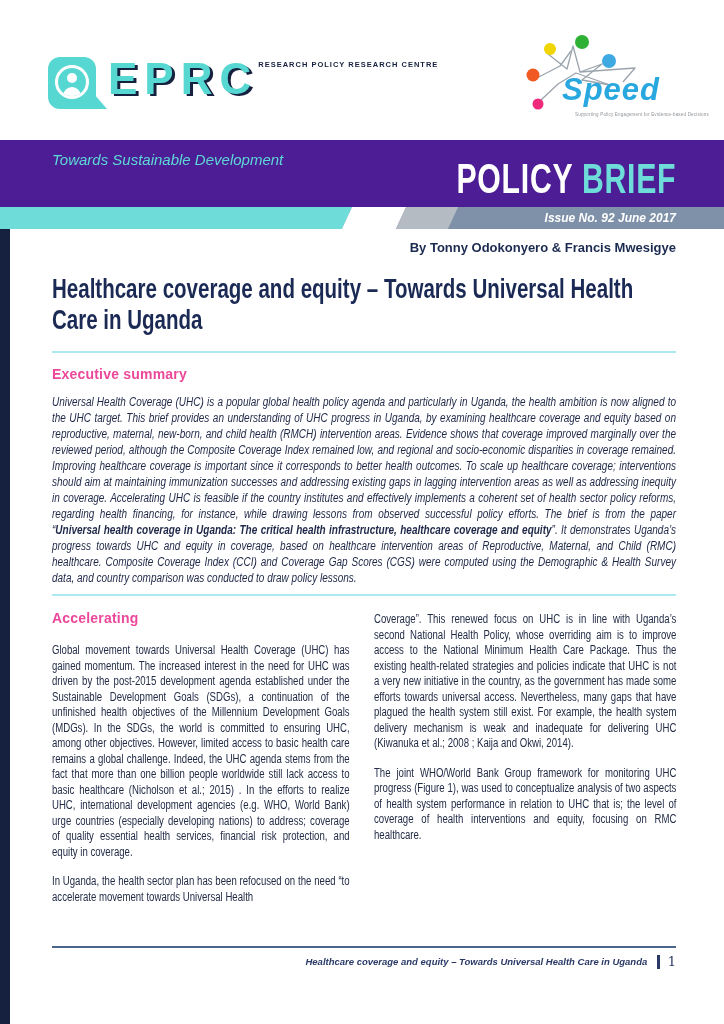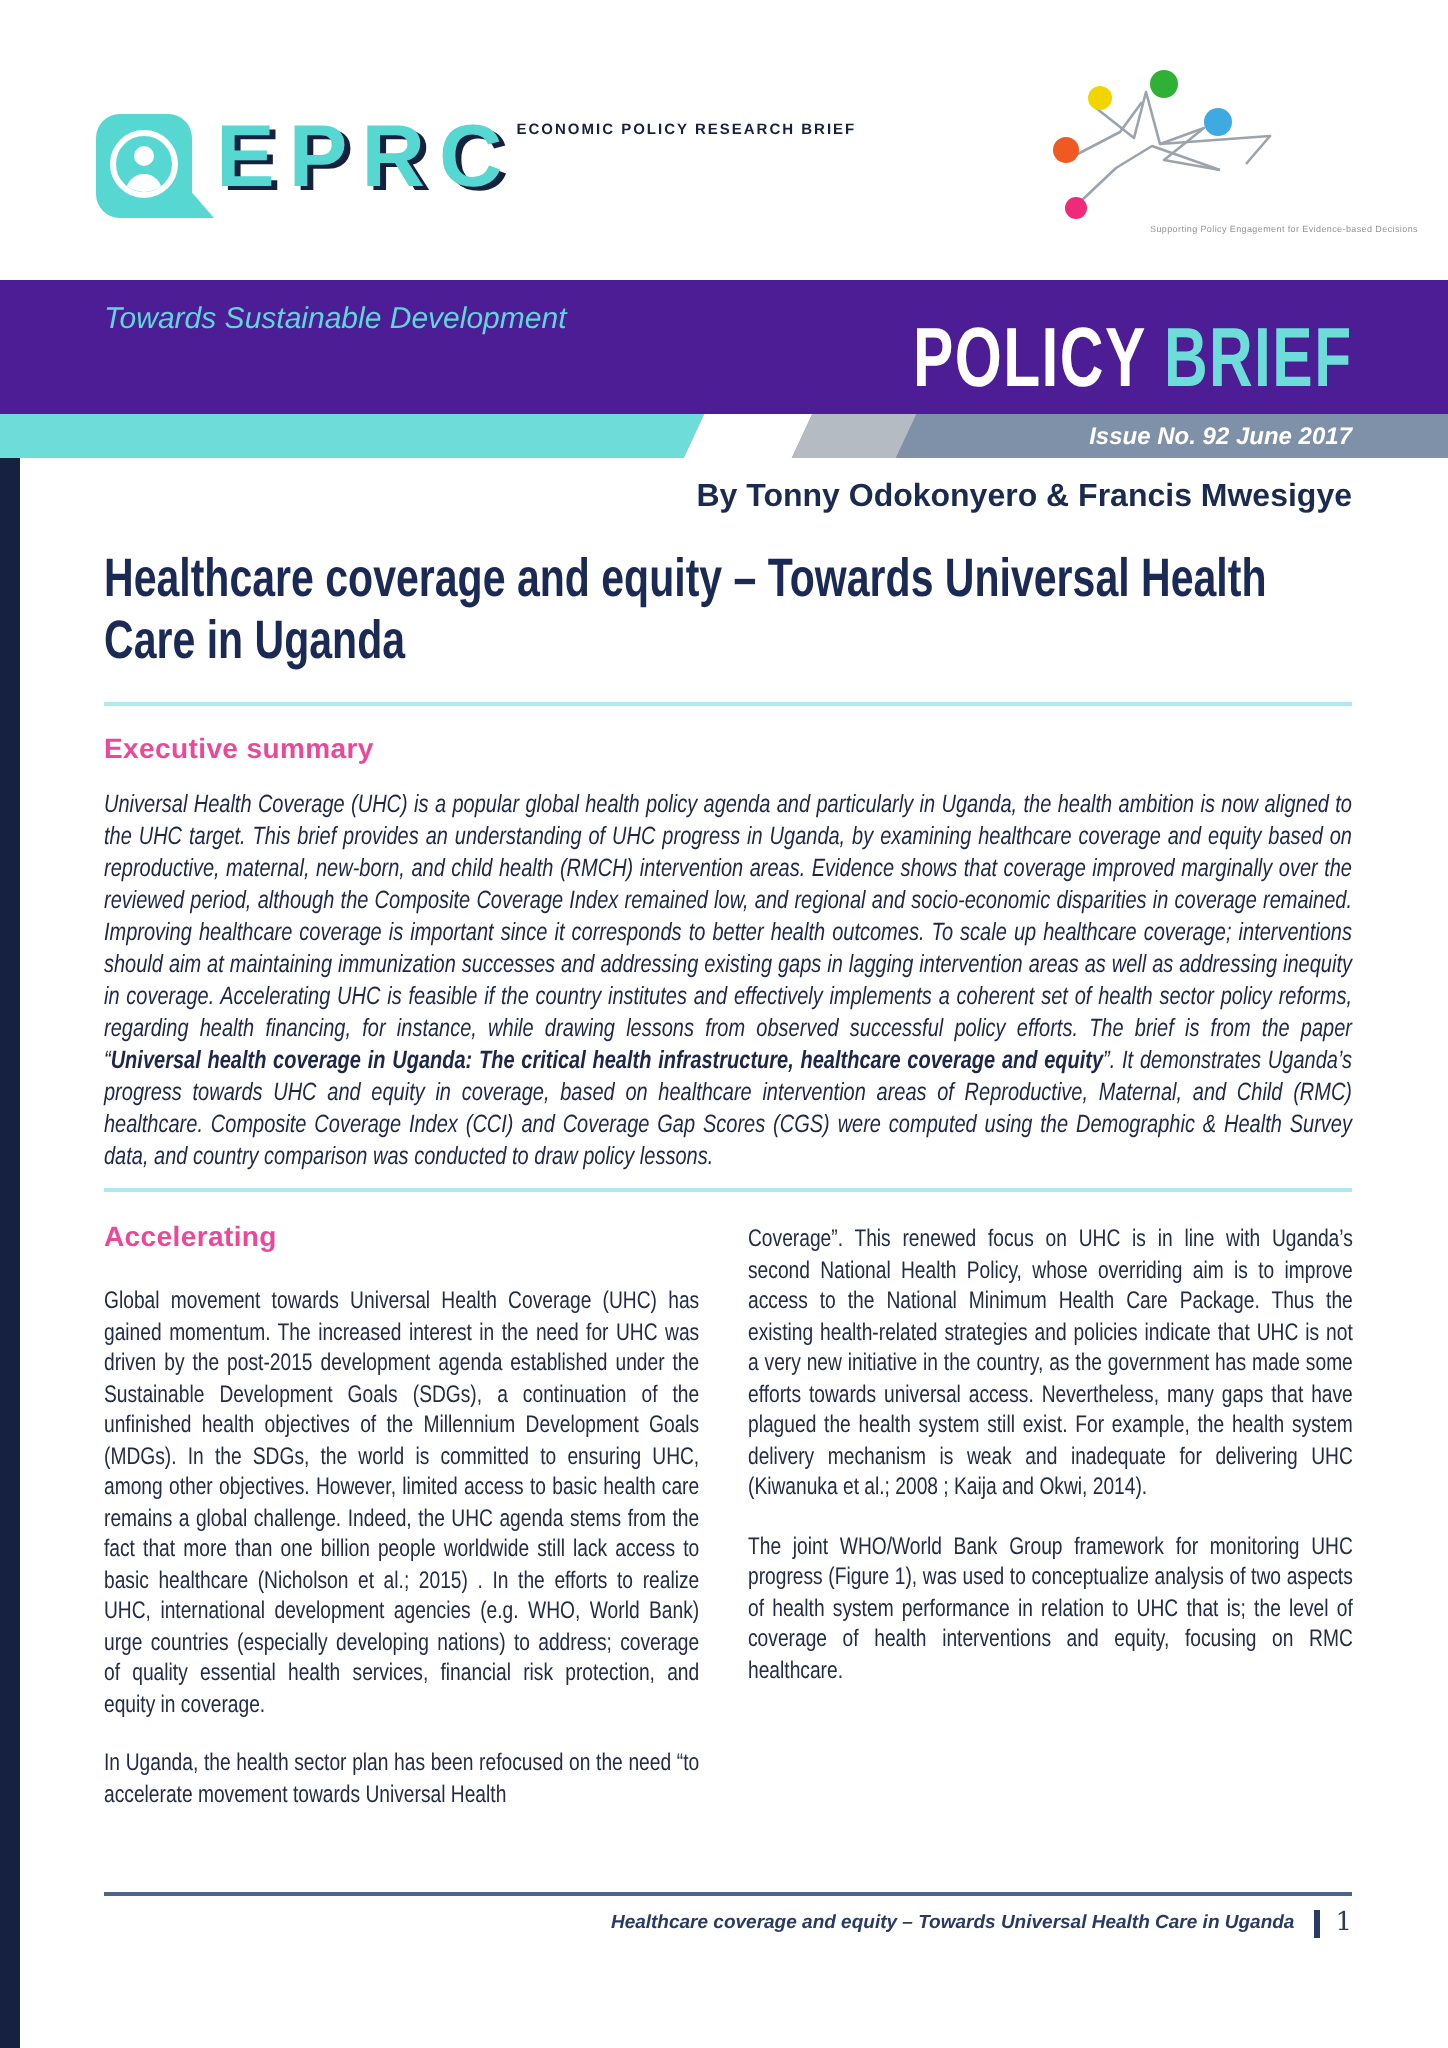--- a/index.html
+++ b/index.html
@@ -59,21 +59,21 @@
   .band-issue { position:absolute; left:0; top:207px; width:724px; height:22px; background:#7e91a8; overflow:hidden; }
   .band-issue .seg { position:absolute; top:-4px; height:31px; transform:skewX(-25deg); transform-origin:0 0; }
   .seg-teal  { left:-30px; width:384px; background:#6edcd8; }
   .seg-white { left:354px; width:54px; background:#ffffff; }
   .seg-gray  { left:408px; width:52px; background:#b4bbc3; }
   .issue-text {
     position:absolute; right:48px; top:0; line-height:23px;
     font-size:12px; font-weight:bold; font-style:italic; color:#ffffff;
   }
 
-  .byline { position:absolute; right:48px; top:240px; font-size:16px; font-weight:bold; color:#1b2a50; }
+  .byline { position:absolute; right:48px; top:240px; font-size:13px; font-weight:bold; color:#1b2a50; }
 
   
   .doc-title {
     position:absolute; left:52px; top:274px; color:#1b2a55; font-weight:bold;
     transform:scaleX(0.76); transform-origin:left top;
   }
   .doc-title .line { font-size:27px; line-height:31px; white-space:nowrap; }
 
   .rule-teal { position:absolute; left:52px; width:624px; height:2px; background:#ade9f0; }
   .rule-1 { top:351px; }
@@ -115,38 +115,39 @@
 
   <div class="eprc">
     <div class="eprc-bubble">
       <div class="eprc-ring">
         <div class="eprc-head"></div>
         <div class="eprc-body"></div>
       </div>
     </div>
     <div class="eprc-text">
       <div class="eprc-acronym">EPRC</div>
-      <div class="eprc-name">ECONOMIC POLICY RESEARCH BRIEF</div>
+      <div class="eprc-name">RESEARCH POLICY RESEARCH CENTRE</div>
     </div>
   </div>
 
   <div class="speed">
     <svg width="200" height="105" viewBox="0 0 200 105">
       <g fill="none" stroke="#9ba4ad" stroke-width="1.3" stroke-linejoin="round">
         <polyline points="38,32 57,47 63,24 70,50 92,42 72,58 100,63"></polyline>
         <polyline points="25,57 50,44 61,29"></polyline>
         <polyline points="30,79 48,62 66,51 100,63"></polyline>
         <polyline points="70,50 125,46 113,60"></polyline>
       </g>
       <circle cx="40" cy="27" r="6" fill="#f0d500"></circle>
       <circle cx="72" cy="20" r="7" fill="#2eb135"></circle>
       <circle cx="99" cy="39" r="7" fill="#3fa9e1"></circle>
       <circle cx="23" cy="53" r="6.5" fill="#f05a22"></circle>
       <circle cx="28" cy="82" r="5.5" fill="#ef2a7b"></circle>
     </svg>
+    <div class="speed-word">Speed</div>
     <div class="speed-tagline">Supporting Policy Engagement for Evidence-based Decisions</div>
   </div>
 
   <div class="band-navy">
     <div class="motto">Towards Sustainable Development</div>
     <div class="masthead">
       <span class="w1">POLICY</span><span> </span><span class="w2">BRIEF</span>
     </div>
   </div>
 

